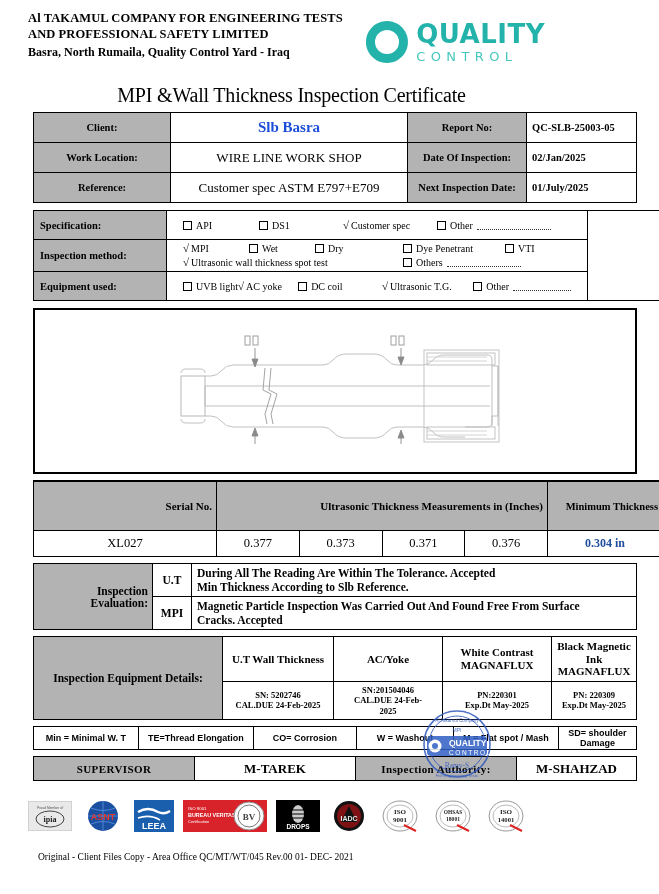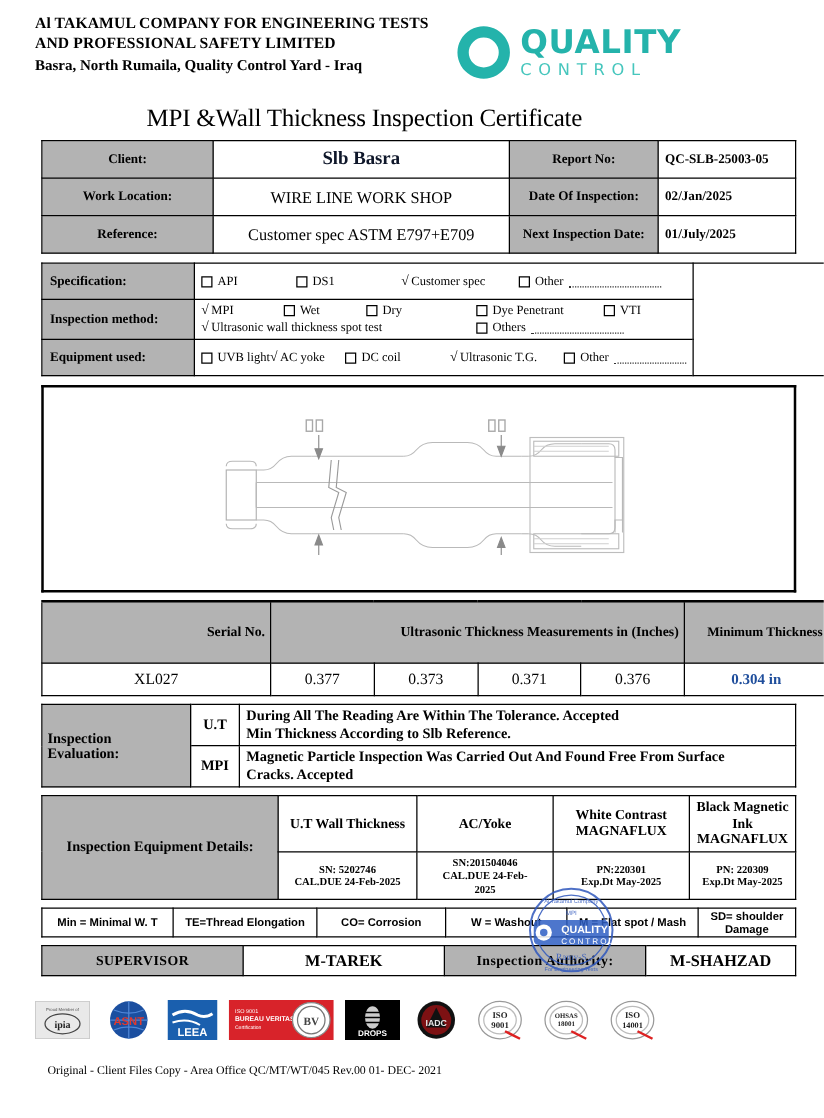--- a/index.html
+++ b/index.html
@@ -101,36 +101,36 @@
     font-size: 11px;
   }
   .ctr { text-align: center; }
 
   
   .t-info td { height: 25px; }
   .t-info .val-main {
     text-align: center;
     font-weight: bold;
     font-size: 15px;
-    color: #0f172a;
+    color: #1d4ed8;
   }
   .t-info .val-c {
     text-align: center;
     font-size: 13px;
   }
   .t-info .rep {
     font-size: 10.5px;
     font-weight: bold;
     padding-left: 5px;
   }
   .t-info .lbl { font-size: 10.5px; }
 
   
   .t-chk { margin-top: 7px; }
-  .t-chk td { font-size: 10px; padding: 3px 5px; }
+  .t-chk td { font-size: 10px; padding: 3px 16px; }
   .t-chk .gray { font-size: 10.5px; text-align: left; padding-left: 6px; }
   .chk-row { display: flex; align-items: center; flex-wrap: nowrap; }
   .ck {
     display: inline-flex;
     align-items: center;
     white-space: nowrap;
     font-size: 10px;
   }
   .box {
     display: inline-block;
@@ -176,21 +176,21 @@
   .t-ut .minval {
     text-align: center;
     font-weight: bold;
     font-size: 12px;
     color: #1f4e9c;
   }
 
   
   .t-eval { margin-top: 6px; }
   .t-eval td { font-size: 11.5px; }
-  .t-eval .gray { font-size: 11.5px; text-align: left; }
+  .t-eval .gray { font-size: 11.5px; text-align: right; }
   .t-eval .subl {
     text-align: center;
     font-weight: bold;
     font-size: 11.5px;
   }
   .t-eval .body {
     font-weight: bold;
     font-size: 11.5px;
     line-height: 14px;
     padding: 2px 5px;

